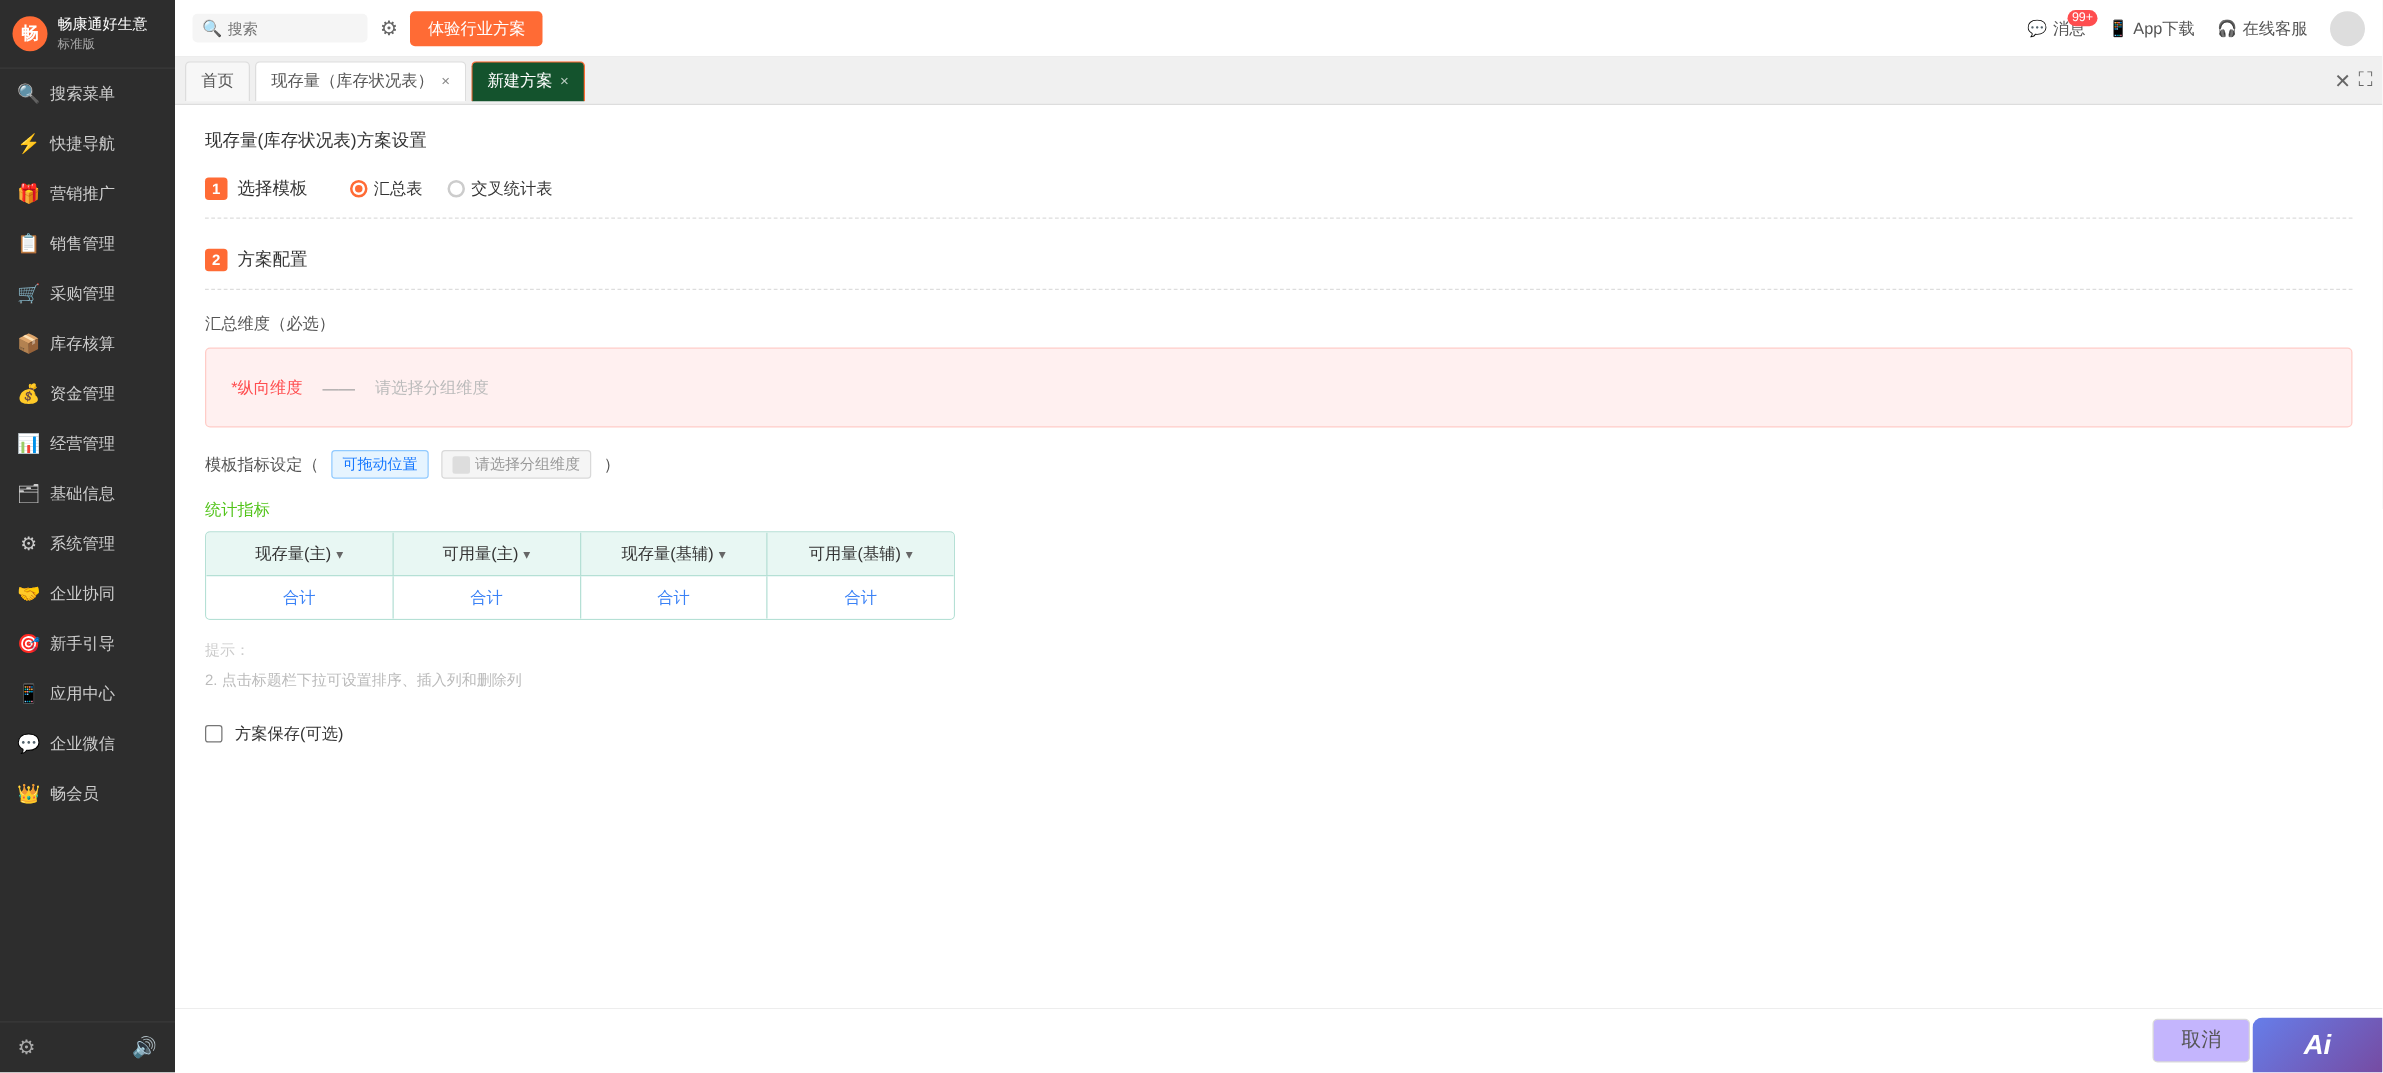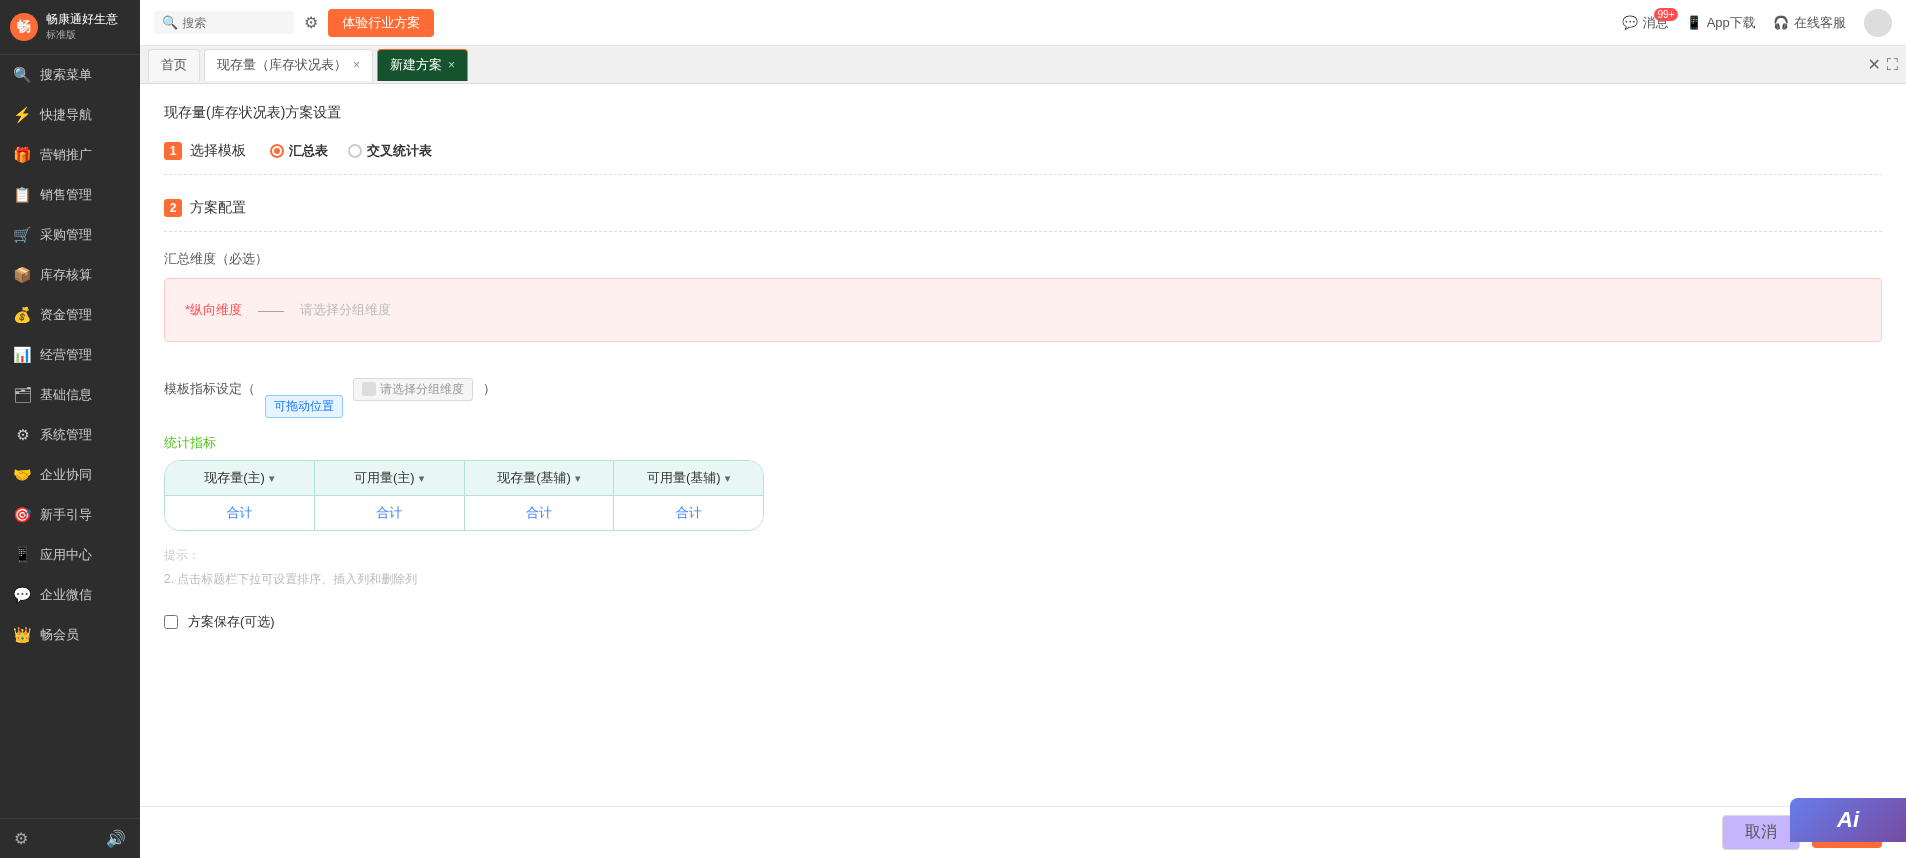--- a/index.html
+++ b/index.html
@@ -273,39 +273,38 @@
       font-size: 13px; color: #555; margin-bottom: 10px;
       display: flex; align-items: center; gap: 10px;
     }
     .draggable-badge {
       background: #e6f4ff;
       border: 1px solid #91caff;
       color: #1677ff;
       border-radius: 3px;
       padding: 2px 8px;
       font-size: 12px;
-      margin-top: 35px;
     }
     .non-draggable-badge {
       background: #f5f5f5;
       border: 1px solid #d9d9d9;
       color: #999;
       border-radius: 3px;
       padding: 2px 8px;
       font-size: 12px;
       display: flex; align-items: center; gap: 4px;
     }
 
     
     .stats-header {
       font-size: 13px; color: #52c41a; font-weight: 500; margin-bottom: 8px;
     }
     .stats-table {
       border: 1px solid #b5e0d5;
-      border-radius: 16px;
+      border-radius: 4px;
       overflow: hidden;
       width: 600px;
     }
     .stats-table-header {
       display: flex;
       background: #e8f7f3;
     }
     .stats-col {
       flex: 1;
       display: flex;
@@ -382,23 +381,23 @@
       color: #fff;
       padding: 6px 22px;
       border-radius: 4px;
       font-size: 13px;
       cursor: pointer;
     }
 
     
     .ai-badge {
       position: fixed;
-      bottom: 16px;
+      bottom: 0;
       right: 0;
-      width: 116px;
+      width: 104px;
       height: 44px;
       background: linear-gradient(135deg, #667eea, #764ba2);
       color: white;
       display: flex;
       align-items: center;
       justify-content: center;
       font-size: 22px;
       font-style: italic;
       font-weight: bold;
       border-radius: 8px 0 0 0;
@@ -540,21 +539,21 @@
 
   <div class="page-content">
     <div class="content-inner">
 
       <div class="page-title">现存量(库存状况表)方案设置</div>
 
       <div class="step-section">
         <div class="step-header">
           <div class="step-badge">1</div>
           <span class="step-title">选择模板</span>
-          <div class="radio-group" style="margin-left: 16px; font-weight: bold;">
+          <div class="radio-group" style="margin-left: 26px;">
             <label class="radio-item">
               <div class="radio-dot checked">
                   <div></div>
                 </div>
               <span>汇总表</span>
             </label>
             <label class="radio-item">
               <div class="radio-dot"></div>
               <span>交叉统计表</span>
             </label>

